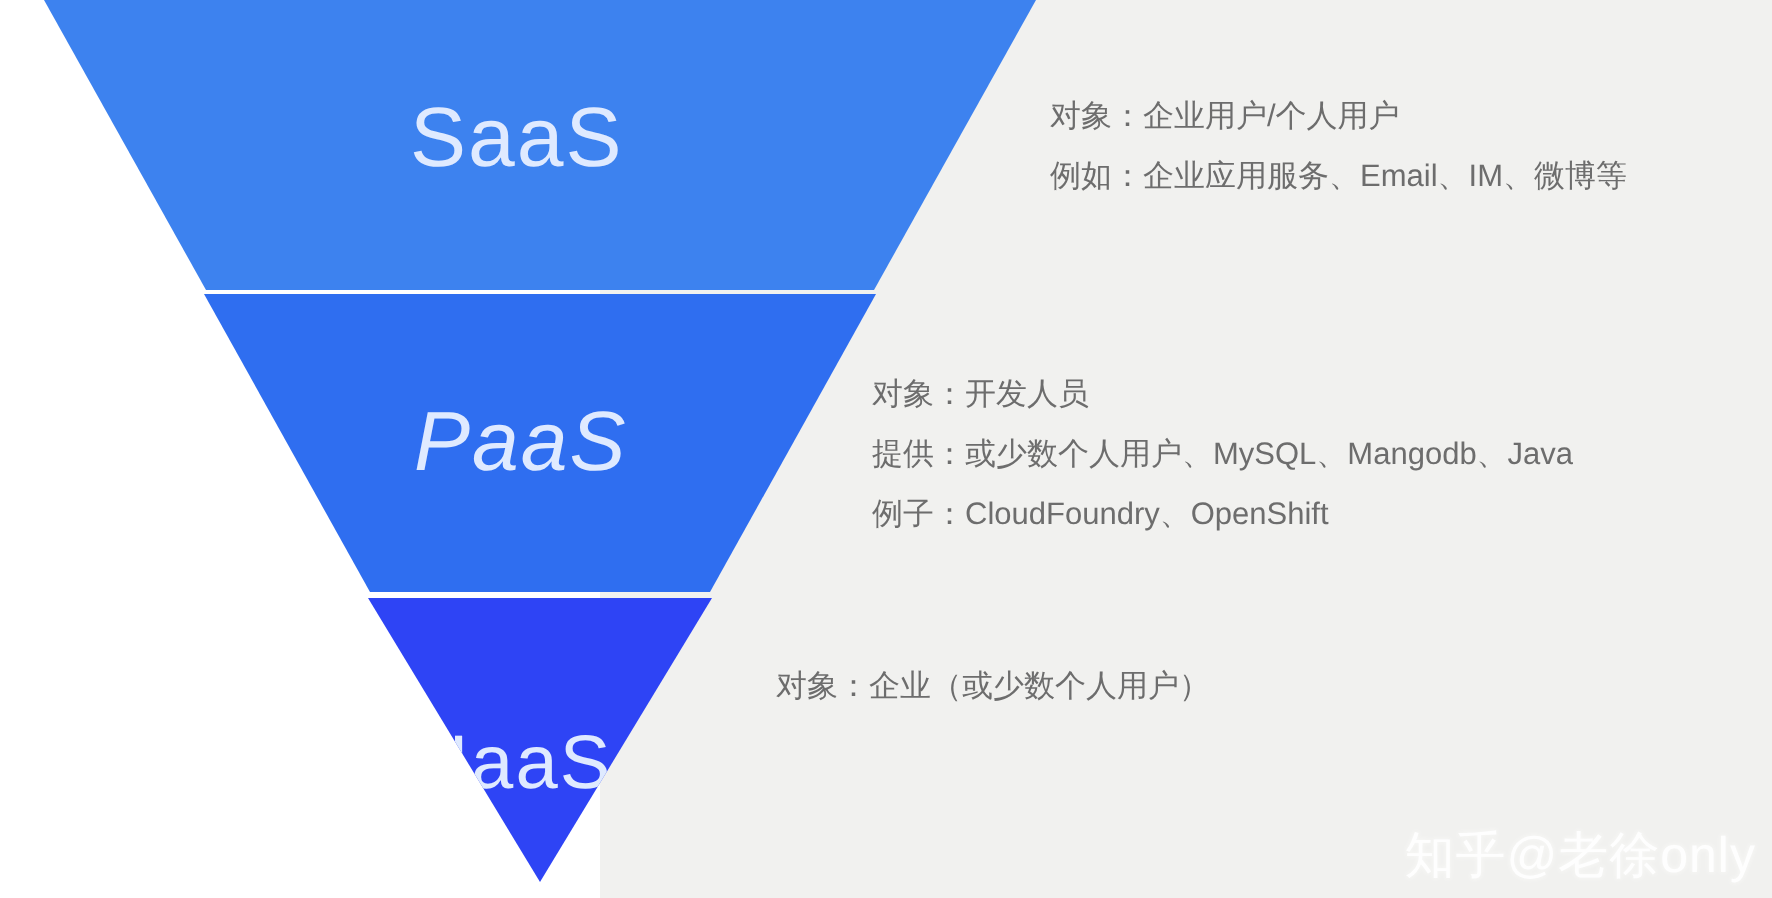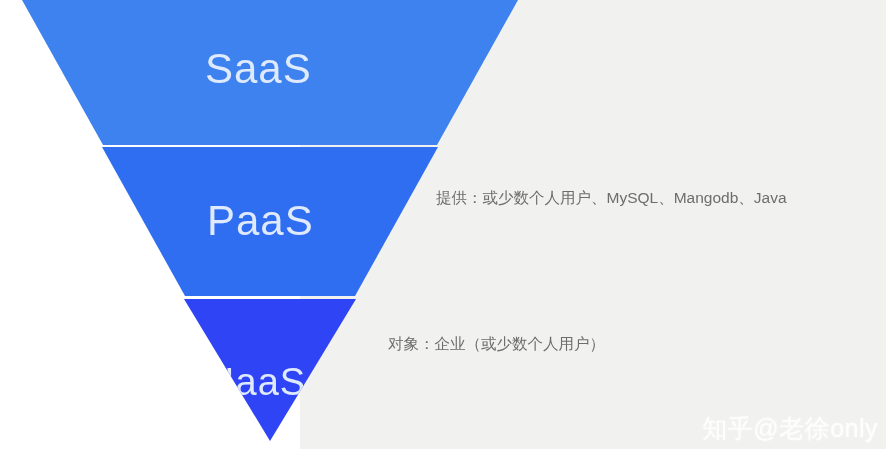--- a/index.html
+++ b/index.html
@@ -88,20 +88,21 @@
   }
   .band-saas .band-label {
     position: absolute;
     left: 205px;
     top: 48px;
   }
   .band-paas .band-label {
     position: absolute;
     left: 207px;
     top: 53px;
+    font-style: italic;
   }
   .band-iaas .band-label {
     position: absolute;
     left: 224px;
     top: 64px;
     font-size: 38px;
   }
 
   
   .desc {
@@ -150,23 +151,29 @@
     <div class="band band-paas">
       <span class="band-label">PaaS</span>
     </div>
 
     <div class="band band-iaas">
       <span class="band-label">IaaS</span>
     </div>
 
   </div>
 
+  <div class="desc desc-saas">
+    <span class="desc-line">对象：企业用户/个人用户</span>
+    <span class="desc-line">例如：企业应用服务、Email、IM、微博等</span>
+  </div>
 
   <div class="desc desc-paas">
+    <span class="desc-line">对象：开发人员</span>
     <span class="desc-line">提供：或少数个人用户、MySQL、Mangodb、Java</span>
+    <span class="desc-line">例子：CloudFoundry、OpenShift</span>
   </div>
 
   <div class="desc desc-iaas">
     <span class="desc-line">对象：企业（或少数个人用户）</span>
   </div>
 
   <div class="watermark">知乎@老徐only</div>
 
 </div>
 

